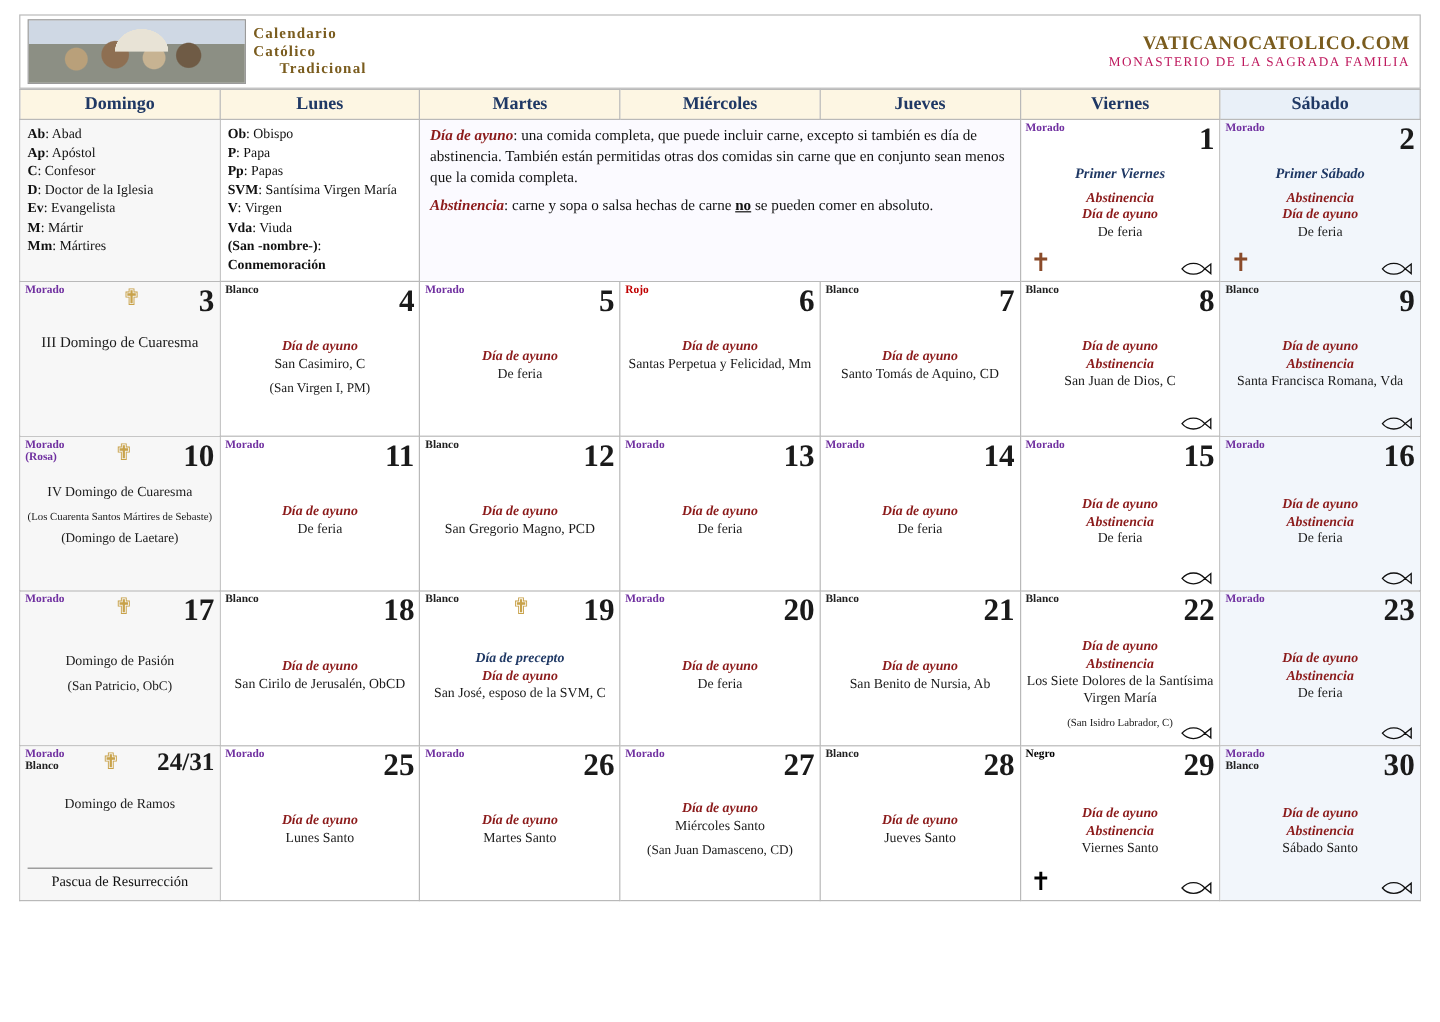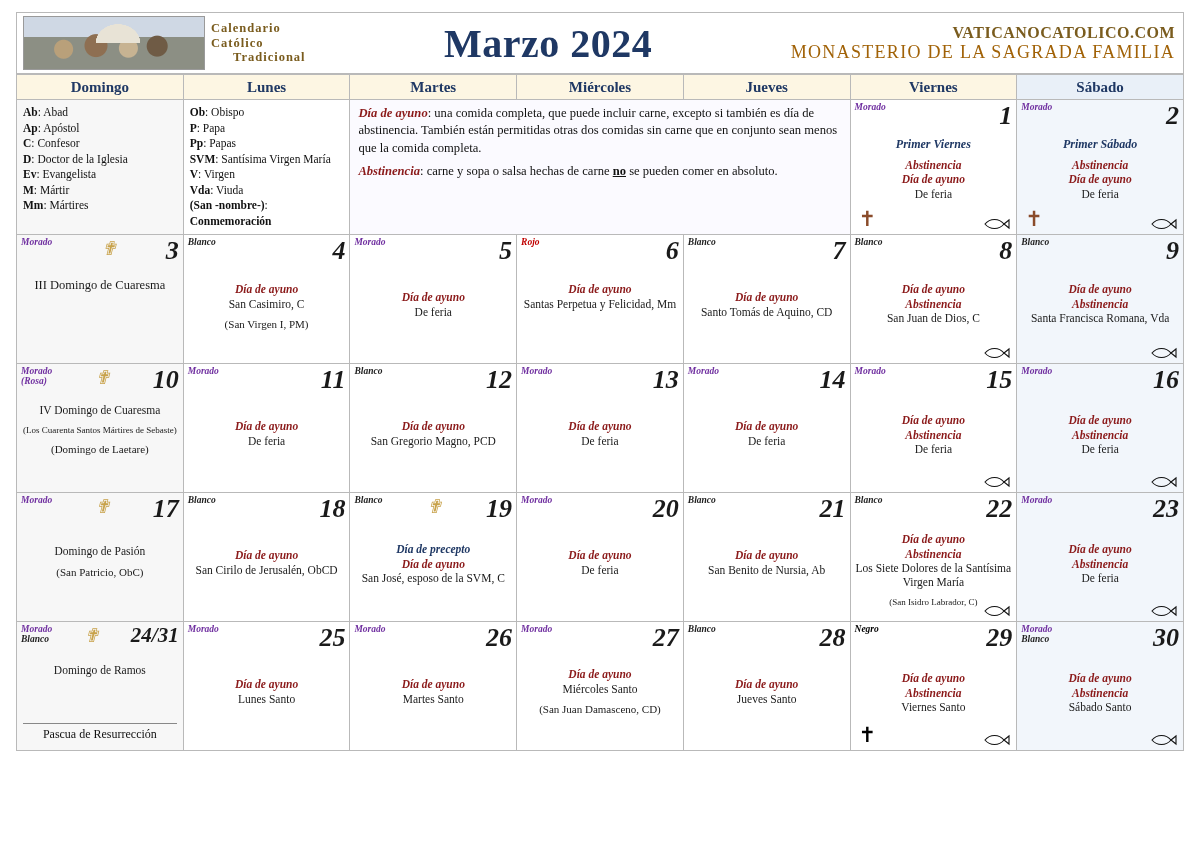--- a/index.html
+++ b/index.html
@@ -66,21 +66,21 @@
   }
   .logo-right{
     text-align:right;
     padding-right:8px;
     line-height:1.2;
   }
   .logo-right .l1{
     font-size:16px;font-weight:bold;color:#7a5c1e;letter-spacing:0.5px;
   }
   .logo-right .l2{
-    font-size:18px;color:#a16207;letter-spacing:1.3px;
+    font-size:11px;color:#be185d;letter-spacing:1.3px;
   }
   
   table.cal{
     border-collapse:collapse;
     width:100%;
     table-layout:fixed;
   }
   table.cal th{
     border:1px solid #b9b9b9;
     background:#fdf6e3;
@@ -102,21 +102,20 @@
   td.week-sat{background:#f2f6fb;}
   .cell-inner{
     position:relative;
     height:100%;
     box-sizing:border-box;
     padding:3px 4px 2px 4px;
   }
   .toprow{
     display:flex;align-items:flex-start;justify-content:space-between;
     min-height:22px;
-    font-style:italic;
   }
   .color-label{
     font-size:9.5px;font-weight:bold;line-height:1.05;
     font-family:"Liberation Serif", serif;
   }
   .c-morado{color:#7030a0;}
   .c-blanco{color:#222;}
   .c-rojo{color:#c00000;}
   .c-negro{color:#000;}
   .color-stack div{display:block;}
@@ -235,21 +234,20 @@
 
   <div class="header">
     <div class="logo-left">
       <div class="logo-art"></div>
       <div class="logo-title">
         <div>Calendario</div>
         <div>Católico</div>
         <div>Tradicional</div>
       </div>
     </div>
-    <div class="month-title">Marzo 2024</div>
     <div class="logo-right">
       <div class="l1">VATICANOCATOLICO.COM</div>
       <div class="l2">MONASTERIO DE LA SAGRADA FAMILIA</div>
     </div>
   </div>
 
   <table class="cal">
     <thead>
       <tr>
         <th>Domingo</th>

